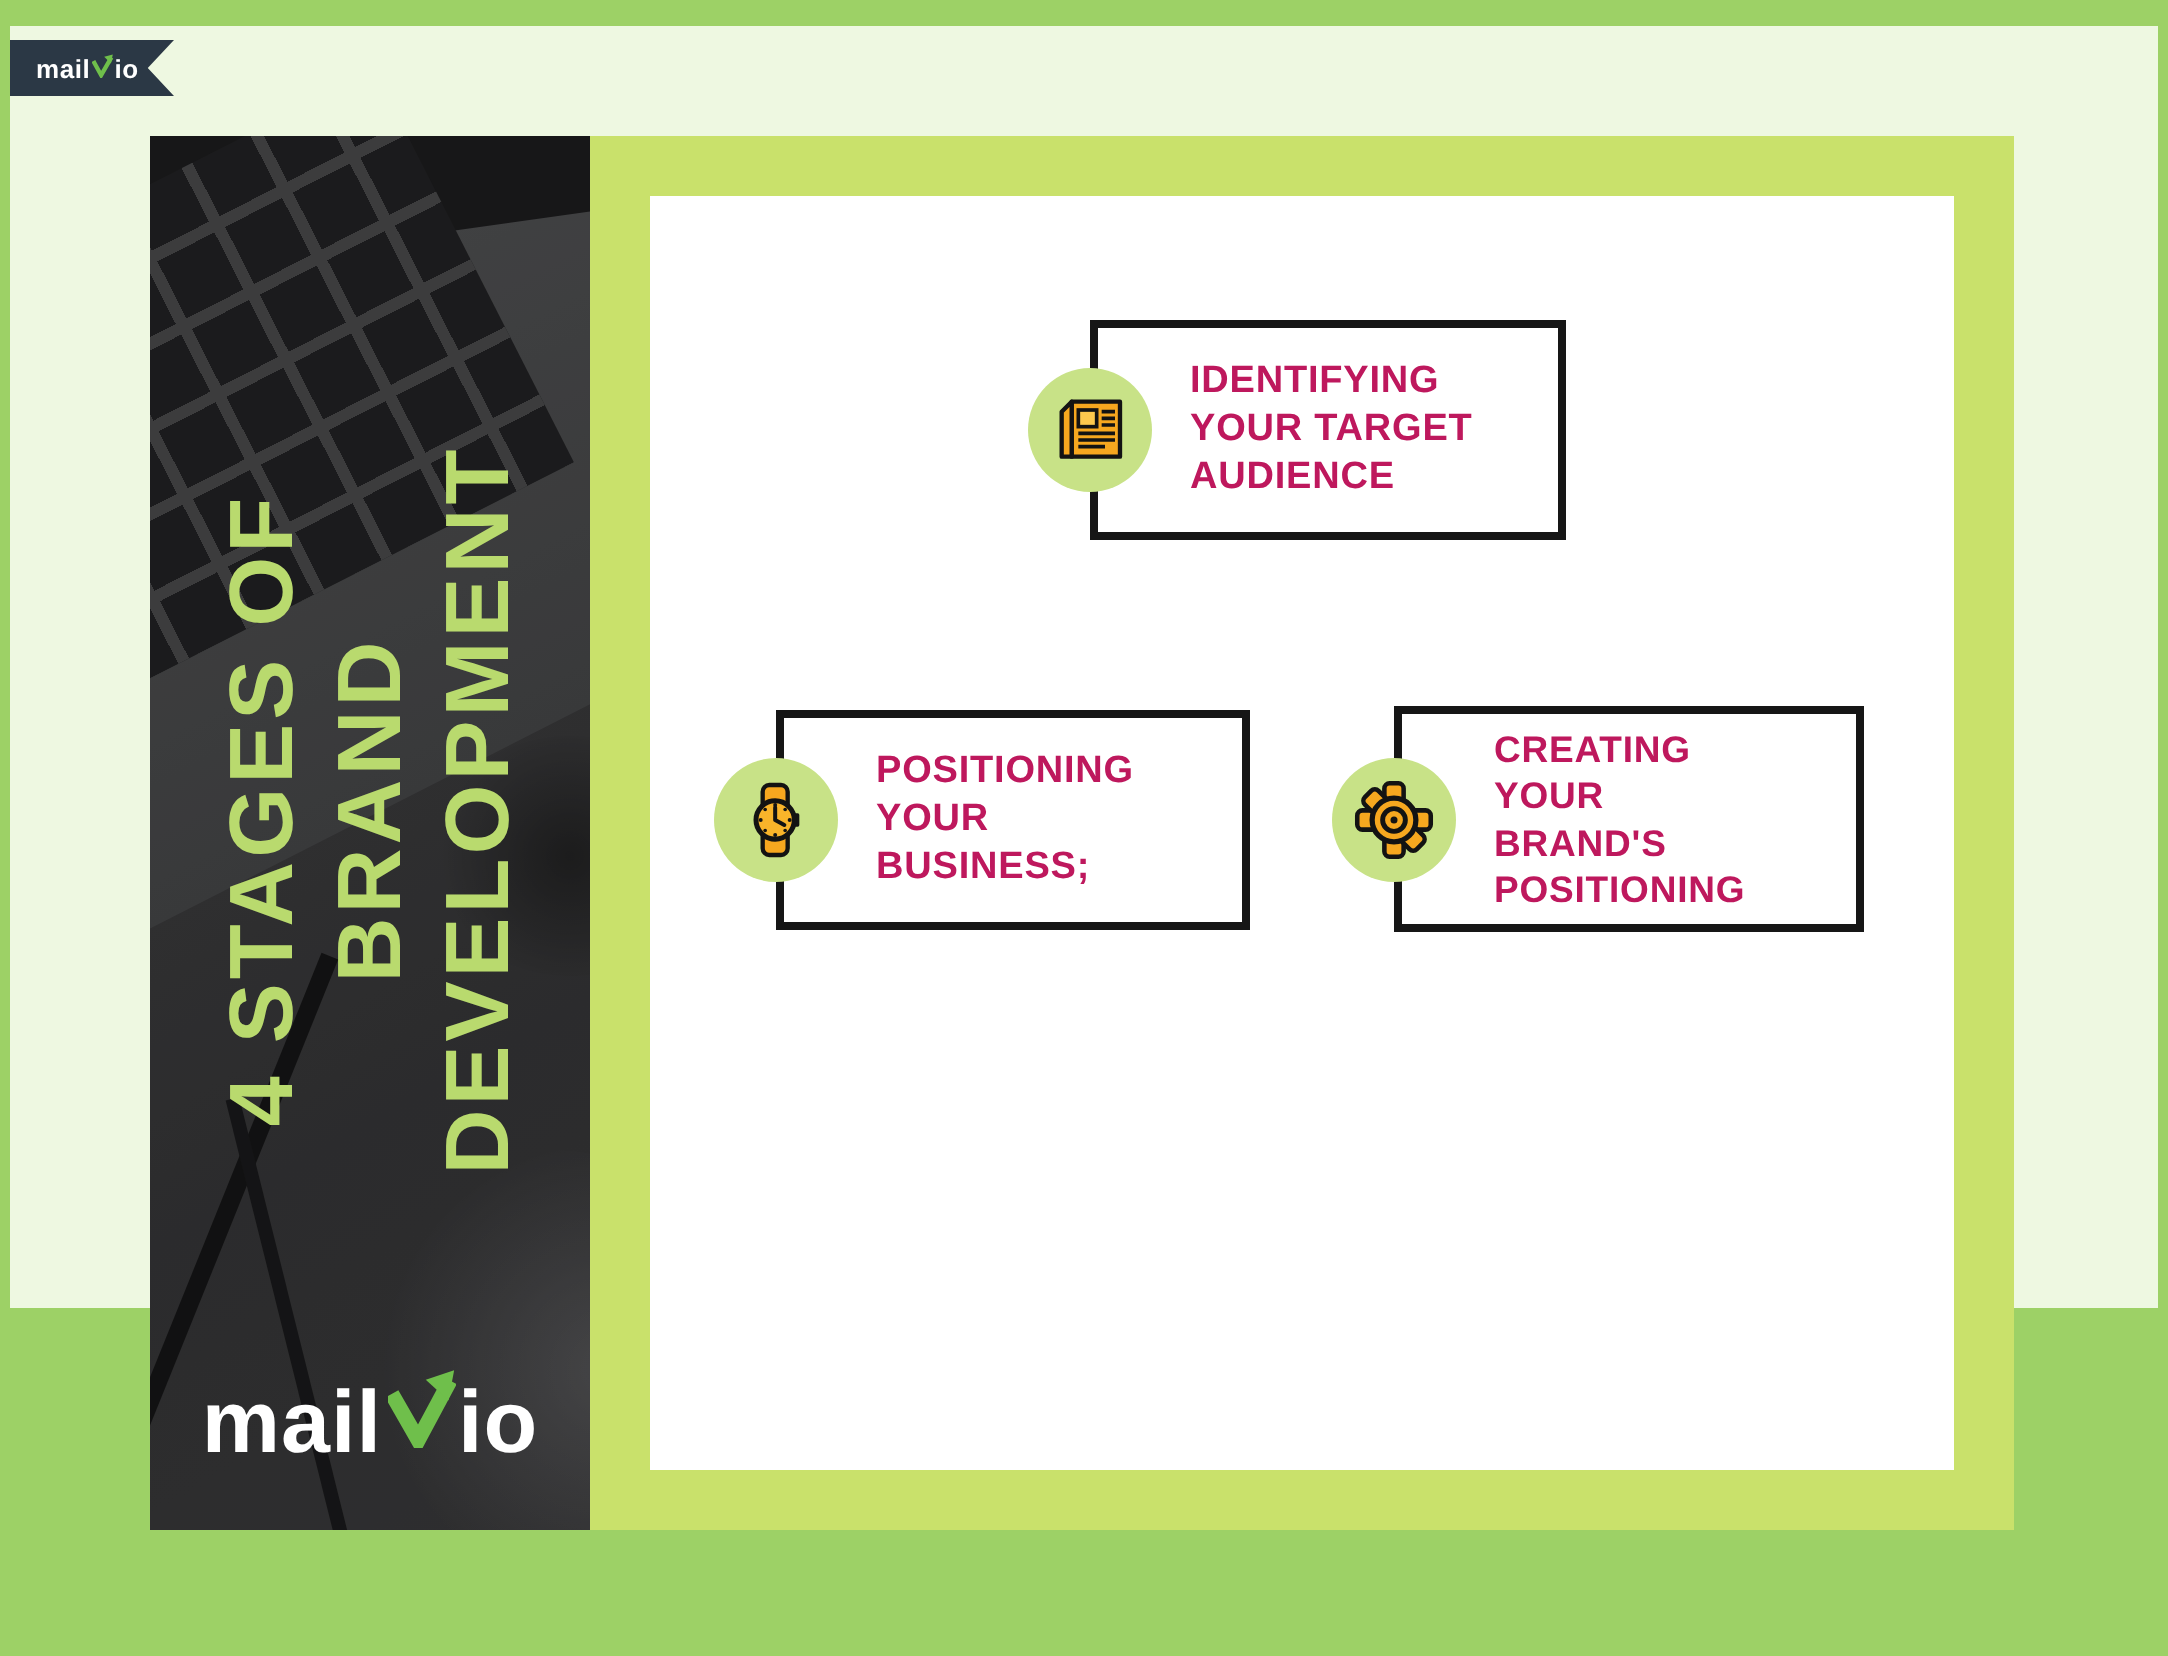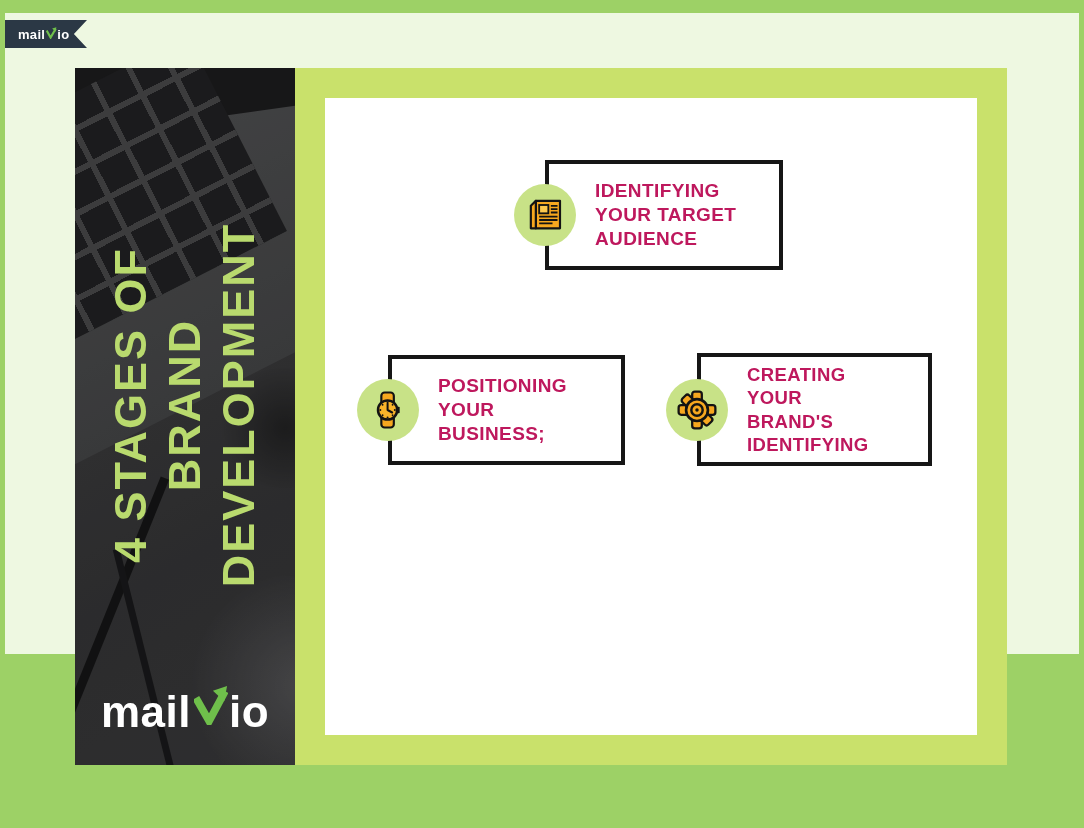--- a/index.html
+++ b/index.html
@@ -170,20 +170,20 @@
                 <rect x="3" y="18.5" width="42" height="11" rx="3" transform="rotate(45 24 24)"></rect>
               </g>
               <circle cx="24" cy="24" r="12.5" fill="#f6a71f" stroke="#131313" stroke-width="3"></circle>
               <circle cx="24" cy="24" r="6.5" fill="none" stroke="#131313" stroke-width="2.8"></circle>
               <circle cx="24" cy="24" r="2" fill="#131313"></circle>
             </svg>
           </div>
           <div class="stage-text">CREATING
 YOUR
 BRAND'S
-IDENTIFYING</div>
+POSITIONING</div>
         </div>
 
 
       </div>
     </section>
   </div>
 </div>
 
 </body></html>

